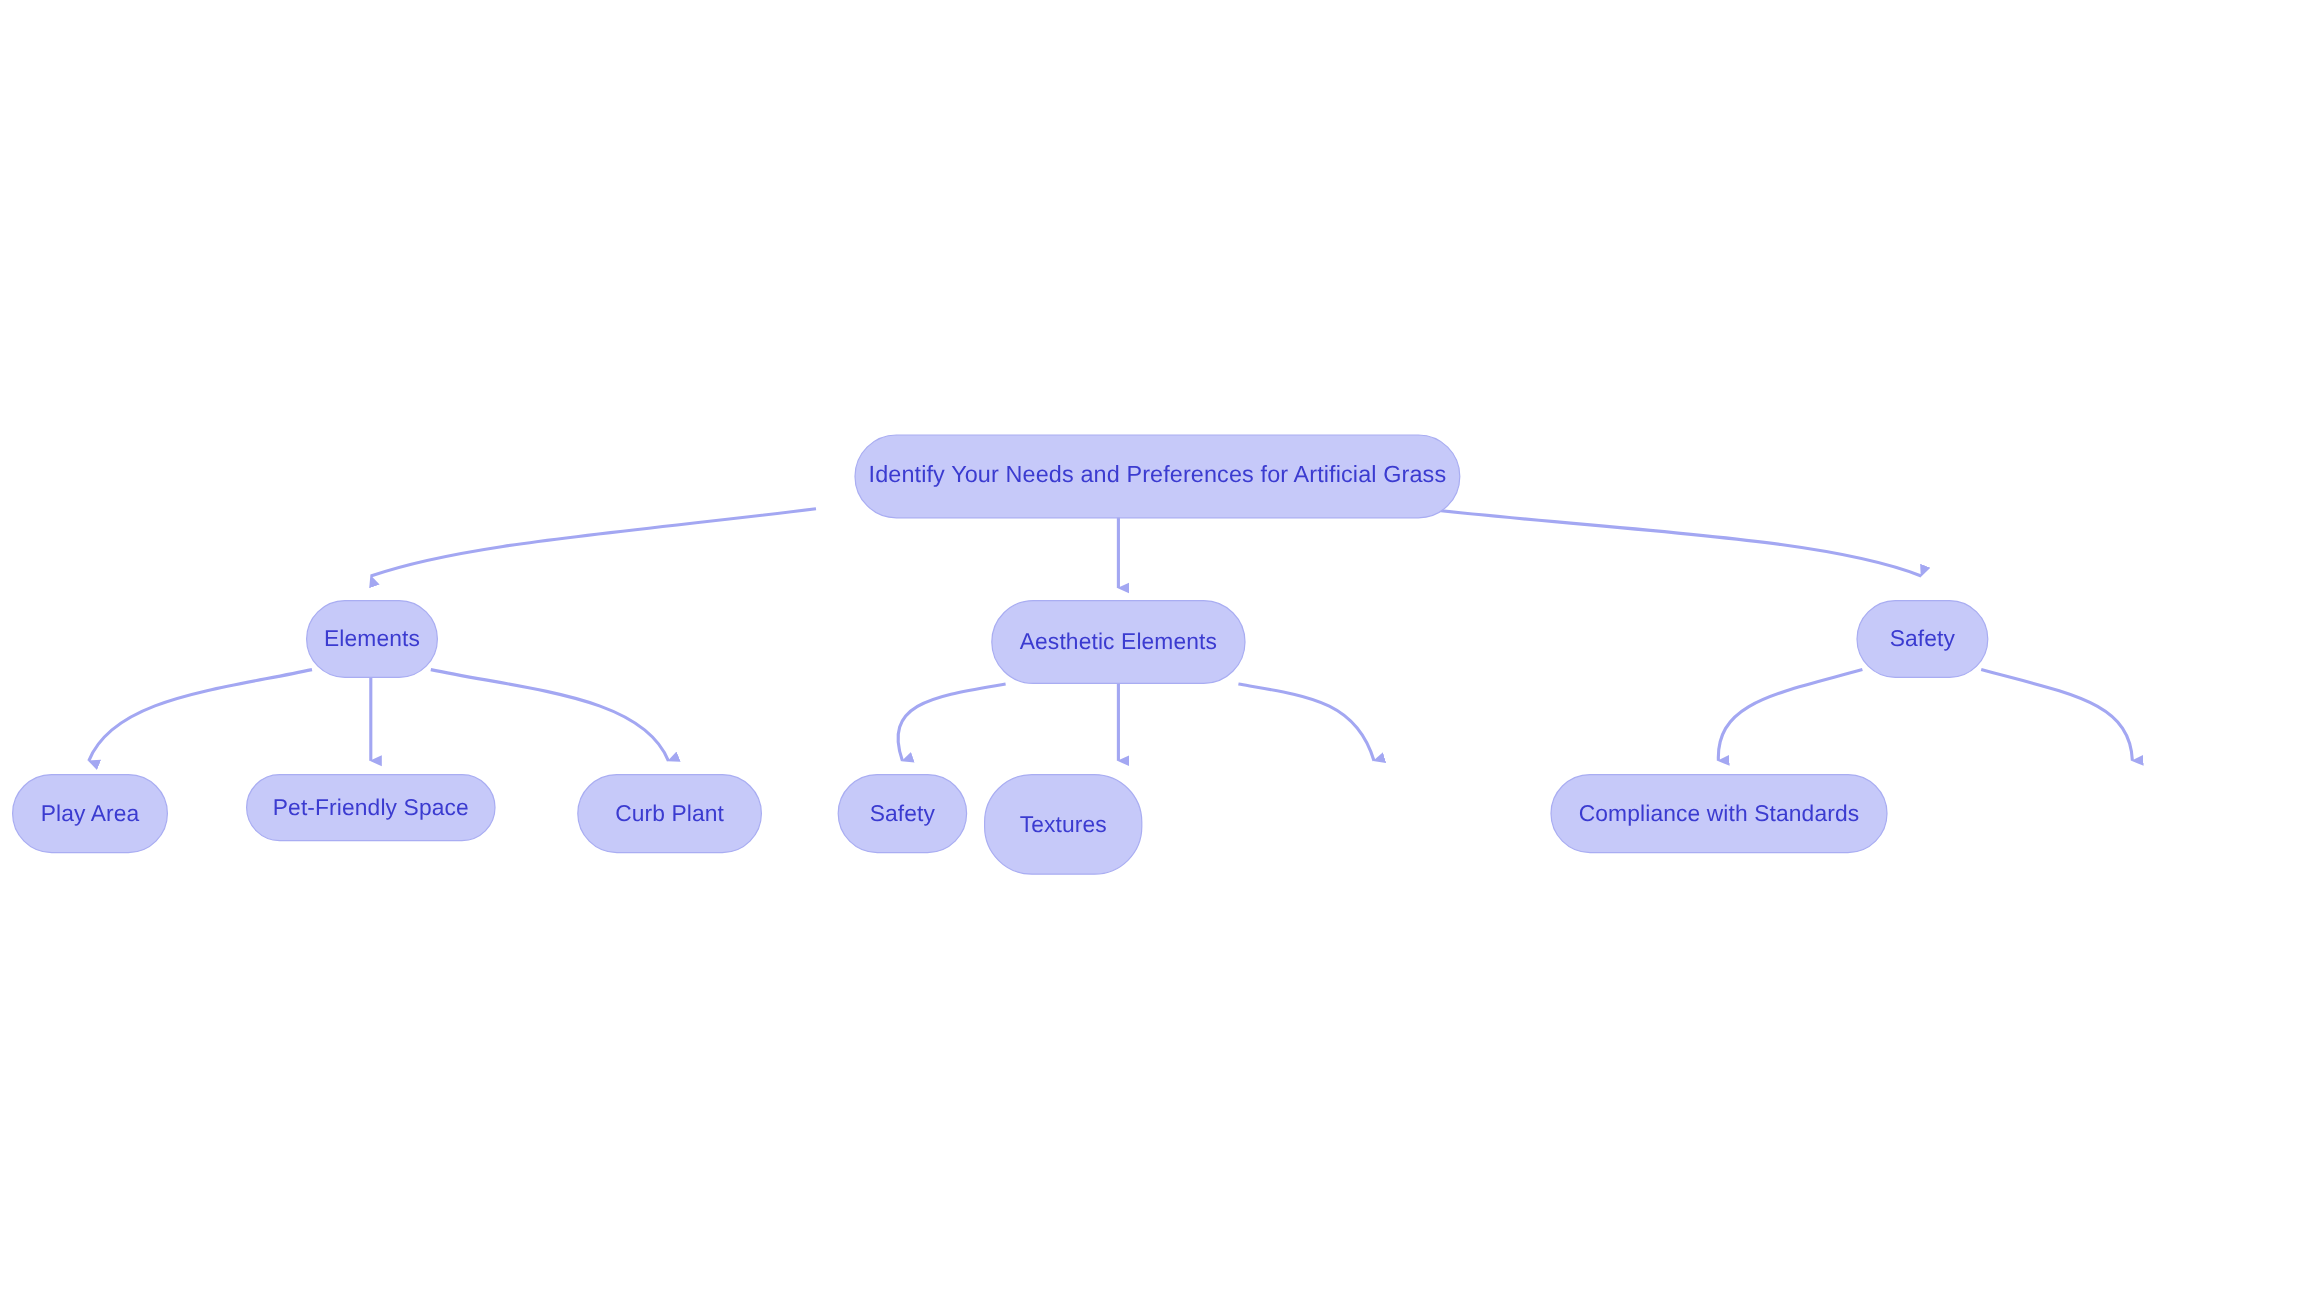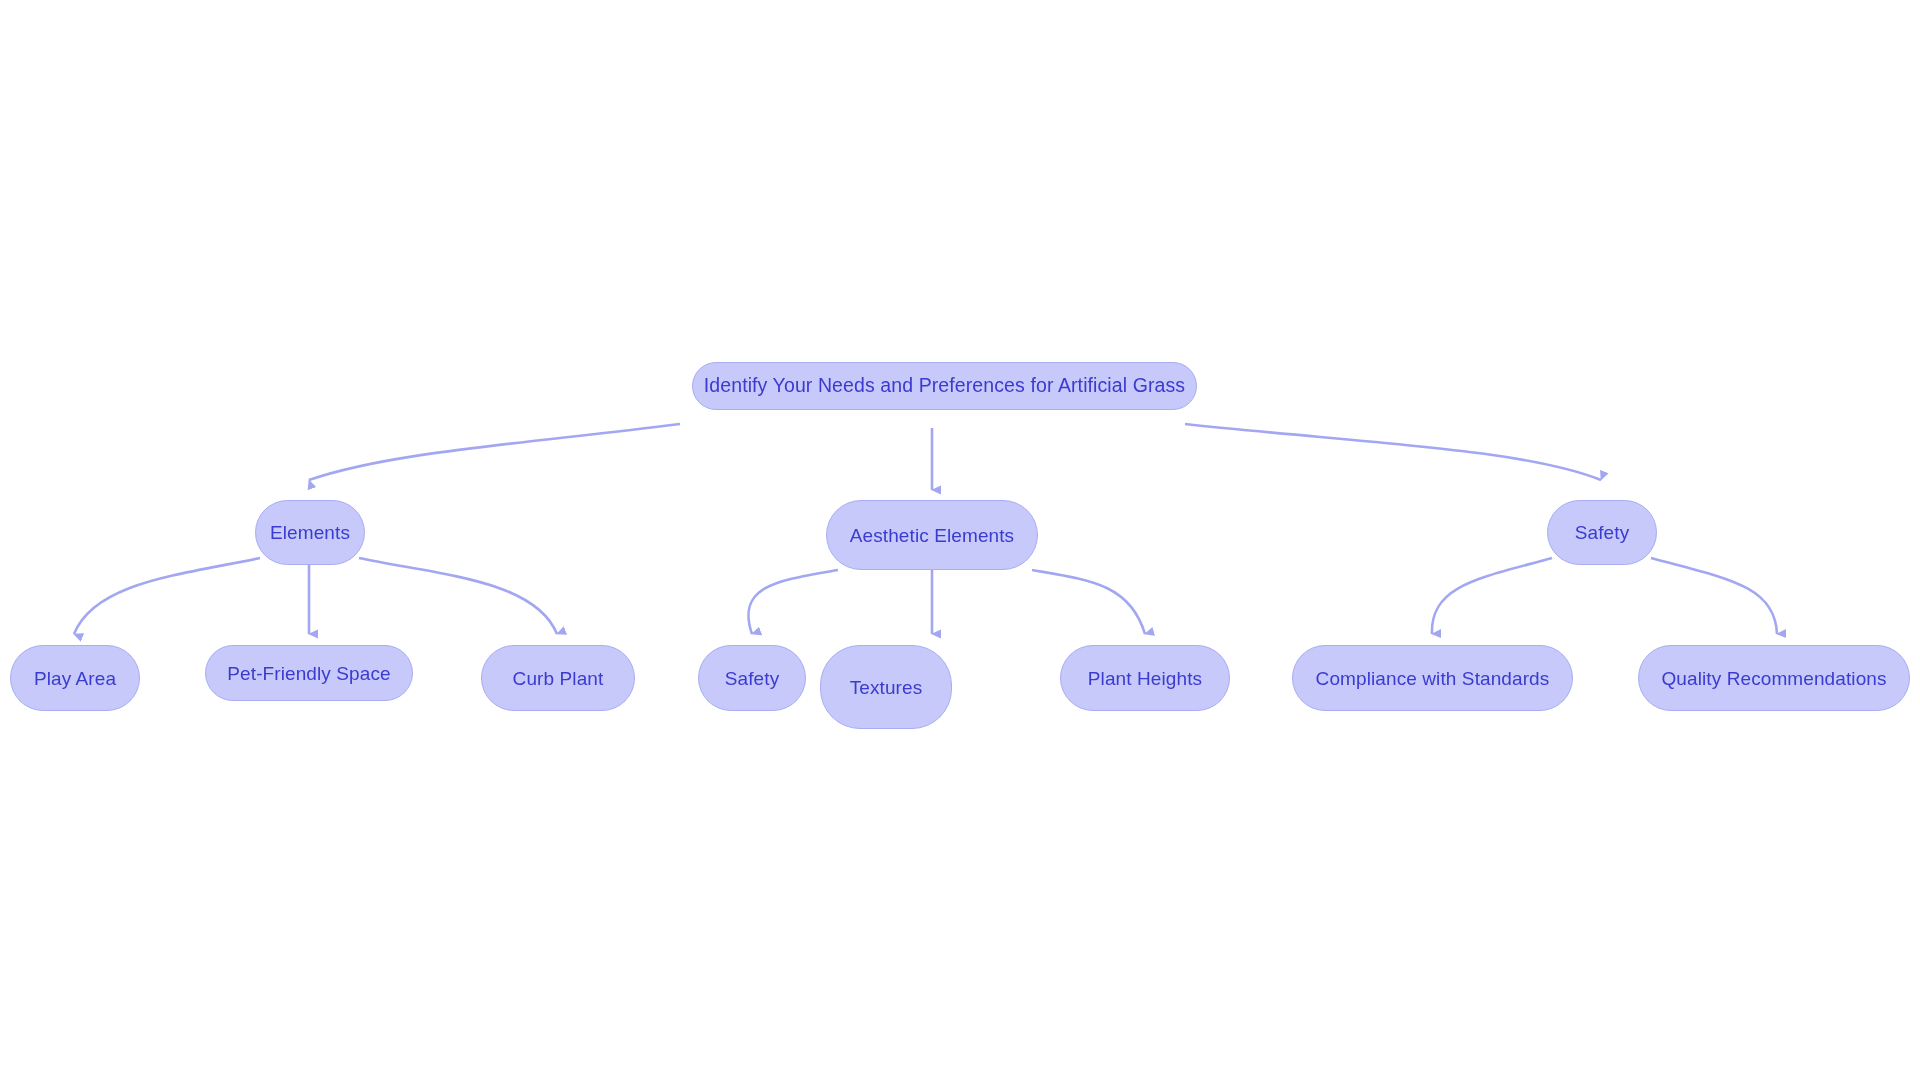--- a/index.html
+++ b/index.html
@@ -84,21 +84,21 @@
       <path d="M 932 570 L 932 634"></path>
 
       <path d="M 1032 570 C 1090 580, 1130 584, 1145 634"></path>
 
       <path d="M 1552 558 C 1480 578, 1430 585, 1432 634"></path>
 
       <path d="M 1651 558 C 1725 578, 1775 585, 1777 634"></path>
     </g>
   </svg>
 
-  <div class="node root" style="left:692px; top:362px; width:505px; height:48px;">
+  <div class="node root" style="left:712px; top:362px; width:505px; height:70px;">
     <span class="node-label">Identify Your Needs and Preferences for Artificial Grass</span>
   </div>
 
   <div class="node" style="left:255px; top:500px; width:110px; height:65px;">
     <span class="node-label">Elements</span>
   </div>
 
   <div class="node" style="left:826px; top:500px; width:212px; height:70px;text-align:right;">
     <span class="node-label">Aesthetic Elements</span>
   </div>
@@ -120,25 +120,19 @@
   </div>
 
   <div class="node" style="left:698px; top:645px; width:108px; height:66px;">
     <span class="node-label">Safety</span>
   </div>
 
   <div class="node" style="left:820px; top:645px; width:132px; height:84px;">
     <span class="node-label">Textures</span>
   </div>
 
-  <div class="node" style="left:1060px; top:645px; width:170px; height:66px;">
-    <span class="node-label">Plant Heights</span>
-  </div>
 
   <div class="node" style="left:1292px; top:645px; width:281px; height:66px;">
     <span class="node-label">Compliance with Standards</span>
   </div>
 
-  <div class="node" style="left:1638px; top:645px; width:272px; height:66px;">
-    <span class="node-label">Quality Recommendations</span>
-  </div>
 
 </div>
 
 </body></html>

